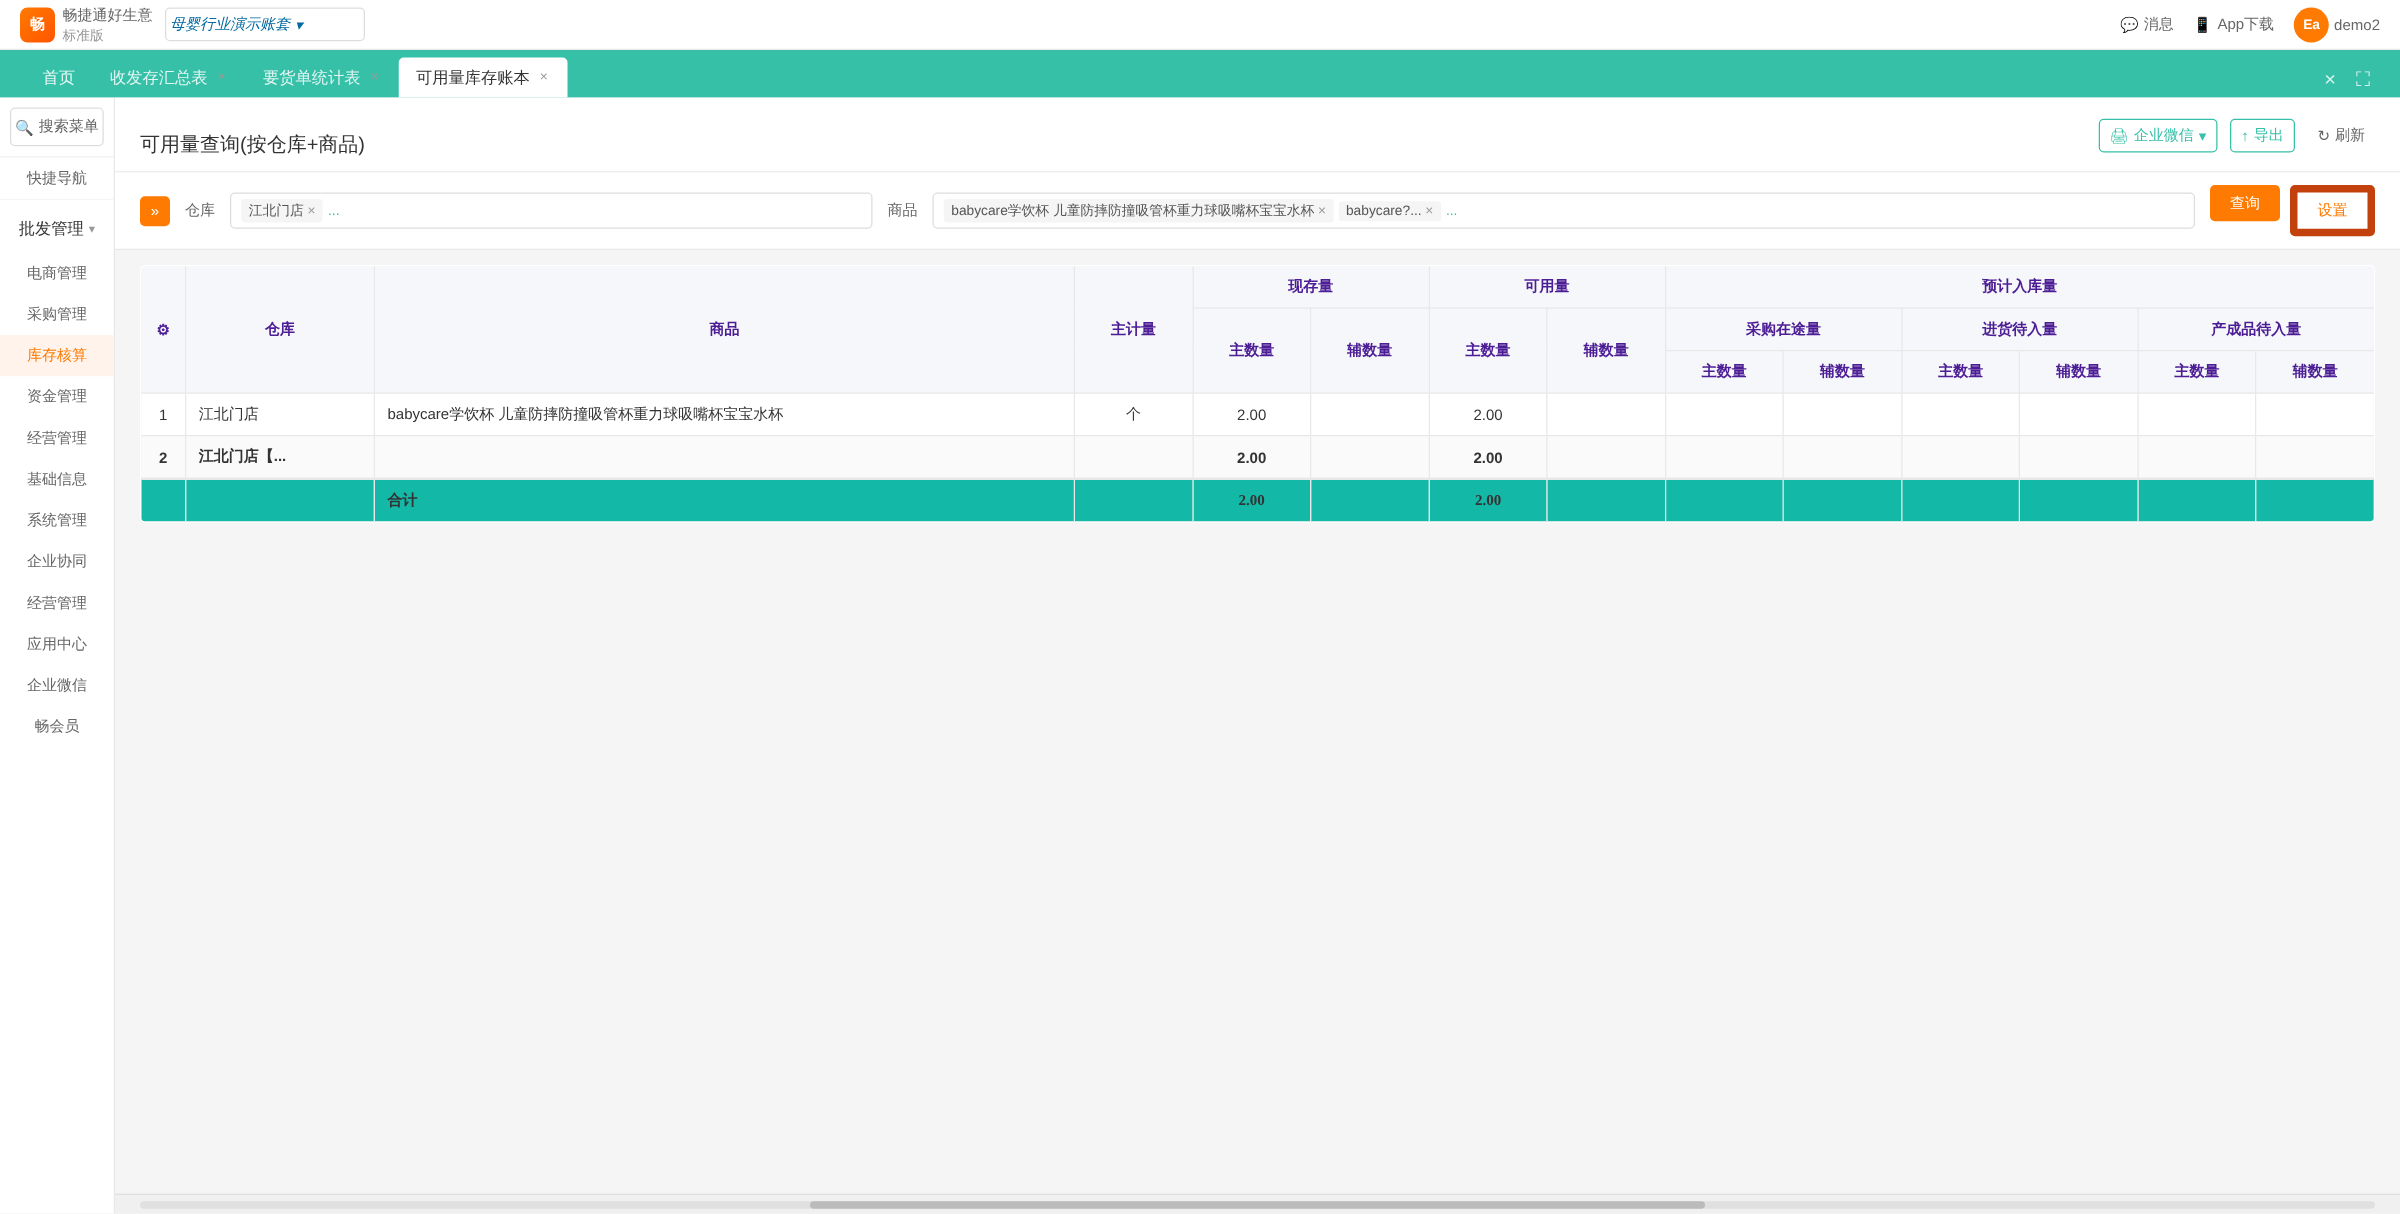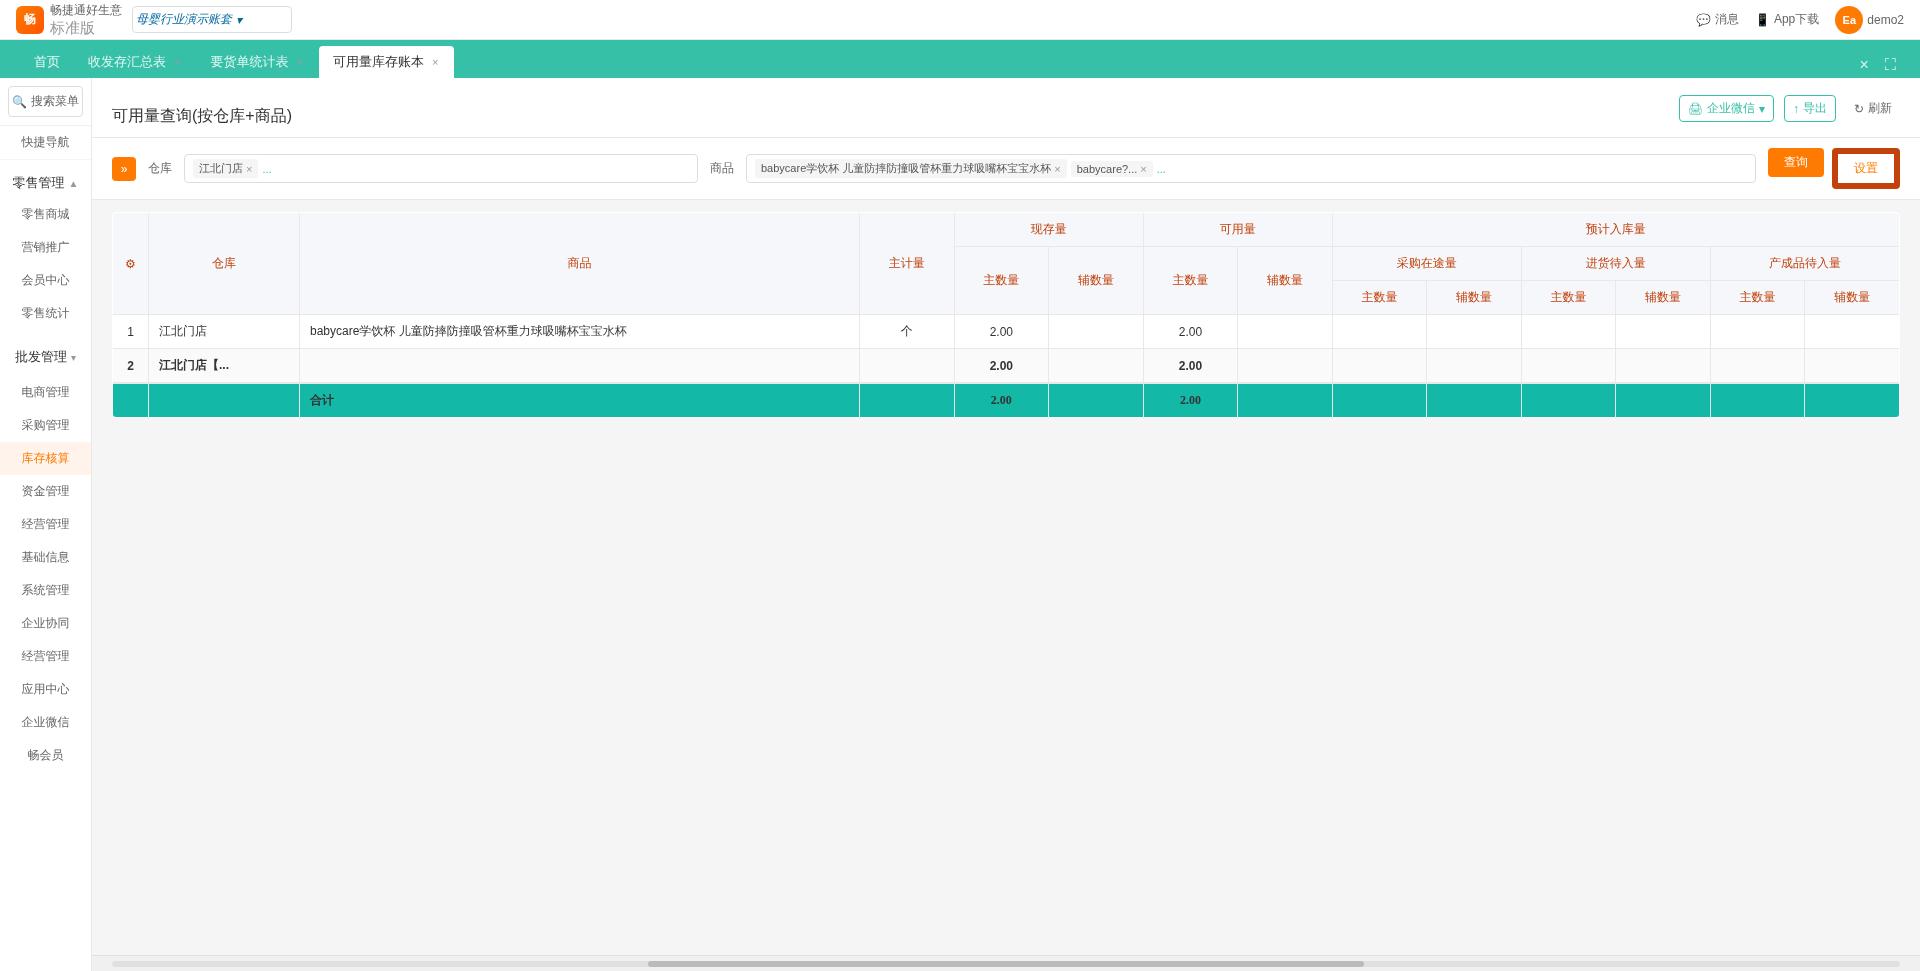--- a/index.html
+++ b/index.html
@@ -4,21 +4,21 @@
   <style>
     * { box-sizing: border-box; margin: 0; padding: 0; }
     body { font-family: "Microsoft YaHei", "PingFang SC", Arial, sans-serif; font-size: 13px; background: #f0f2f5; color: #333; display: flex; flex-direction: column; height: 971px; overflow: hidden; }
 
     
     .topbar { height: 40px; background: #fff; display: flex; align-items: center; justify-content: space-between; padding: 0 16px; border-bottom: 1px solid #e8e8e8; flex-shrink: 0; }
     .topbar-left { display: flex; align-items: center; gap: 10px; }
     .topbar-logo { display: flex; align-items: center; gap: 6px; }
     .logo-icon { width: 28px; height: 28px; background: linear-gradient(135deg, #ff7a00, #ff5500); border-radius: 6px; display: flex; align-items: center; justify-content: center; color: white; font-size: 12px; font-weight: bold; }
     .topbar-title { font-size: 12px; color: #666; }
-    .topbar-subtitle { font-size: 15px; color: #999; }
+    .topbar-subtitle { font-size: 11px; color: #999; }
     .tenant-select { display: flex; align-items: center; gap: 4px; padding: 4px 3px; border: 1px solid #ddd; border-radius: 4px; font-size: 12px; color: #0369a1; cursor: pointer; min-width: 160px; font-style: italic; }
     .topbar-right { display: flex; align-items: center; gap: 16px; }
     .topbar-action { display: flex; align-items: center; gap: 4px; font-size: 12px; color: #666; cursor: pointer; }
     .avatar { width: 28px; height: 28px; border-radius: 50%; background: #ff7a00; display: flex; align-items: center; justify-content: center; color: white; font-size: 11px; font-weight: bold; overflow: hidden; }
 
     
     .nav-tabs { height: 38px; background: #36c0a8; display: flex; align-items: flex-end; padding: 0 20px; flex-shrink: 0; }
     .nav-tab { height: 32px; padding: 0 14px; display: flex; align-items: center; gap: 6px; font-size: 13px; color: rgba(255,255,255,0.85); cursor: pointer; border-radius: 4px 4px 0 0; background: transparent; border: none; white-space: nowrap; }
     .nav-tab.active { background: #fff; color: #333; font-weight: 500; }
     .nav-tab .tab-close { font-size: 11px; color: #999; cursor: pointer; padding: 2px; border-radius: 2px; }
@@ -59,21 +59,21 @@
     .filter-tag .remove { cursor: pointer; color: #999; }
     .filter-more { color: #36c0a8; cursor: pointer; font-size: 11px; }
     .filter-actions { display: flex; align-items: flex-start; gap: 8px; flex-shrink: 0; }
     .btn-query { background: #ff7a00; color: white; border: none; padding: 6px 16px; border-radius: 4px; font-size: 12px; cursor: pointer; }
     .btn-settings { background: white; color: #ff7a00; border: 6px solid #c2410c; padding: 6px 16px; border-radius: 4px; font-size: 12px; cursor: pointer; }
 
     
     .table-area { flex: 1; overflow: auto; padding: 12px 20px 0; }
     .data-table { width: 100%; border-collapse: collapse; background: #fff; border: 1px solid #e8e8e8; border-radius: 4px; overflow: hidden; }
     .data-table th, .data-table td { border: 1px solid #e8e8e8; padding: 8px 10px; font-size: 12px; text-align: center; white-space: nowrap; }
-    .data-table thead th { background: #f5f7fa; color: #c2410c; font-weight: 400; }
+    .data-table thead th { background: #f5f7fa; color: #4c1d95; font-weight: 700; }
     .data-table td.left { text-align: left; }
     .col-settings { width: 36px; }
     .th-group { background: #f5f7fa; }
     .th-available { background: #f0fdf4; }
     .th-predict { background: #fefce8; }
 
     
     .table-footer { background: #fff8f0; border-top: 2px solid #e8e8e8; }
     .table-footer td { font-weight: 600; color: #333; background: #14b8a6; font-family: Liberation Serif, serif; }
 
@@ -143,38 +143,20 @@
 
   <div class="sidebar">
     <div class="sidebar-search">
       <button class="sidebar-search-btn">
         <span>🔍</span>
         <span>搜索菜单</span>
       </button>
     </div>
     <div class="sidebar-nav-item">
       <span>快捷导航</span>
-    </div>
-    <div class="sidebar-group">
-      <div class="sidebar-group-title">
-        <span>零售管理</span>
-        <span class="arrow">▲</span>
-      </div>
-      <div class="sidebar-item">
-        <span>零售商城</span>
-      </div>
-      <div class="sidebar-item">
-        <span>营销推广</span>
-      </div>
-      <div class="sidebar-item">
-        <span>会员中心</span>
-      </div>
-      <div class="sidebar-item">
-        <span>零售统计</span>
-      </div>
     </div>
     <div class="sidebar-group">
       <div class="sidebar-group-title">
         <span>批发管理</span>
         <span class="arrow">▾</span>
       </div>
     </div>
     <div class="sidebar-item">
       <span>电商管理</span>
     </div>

